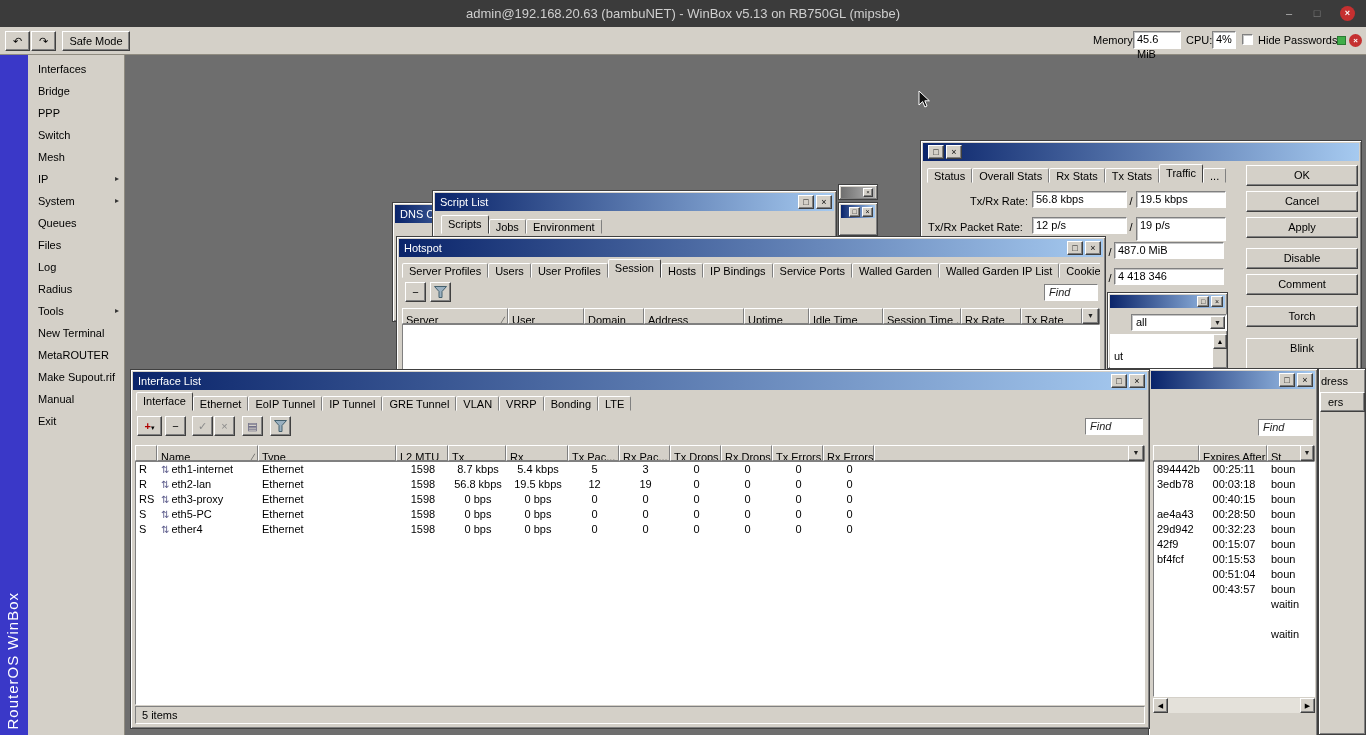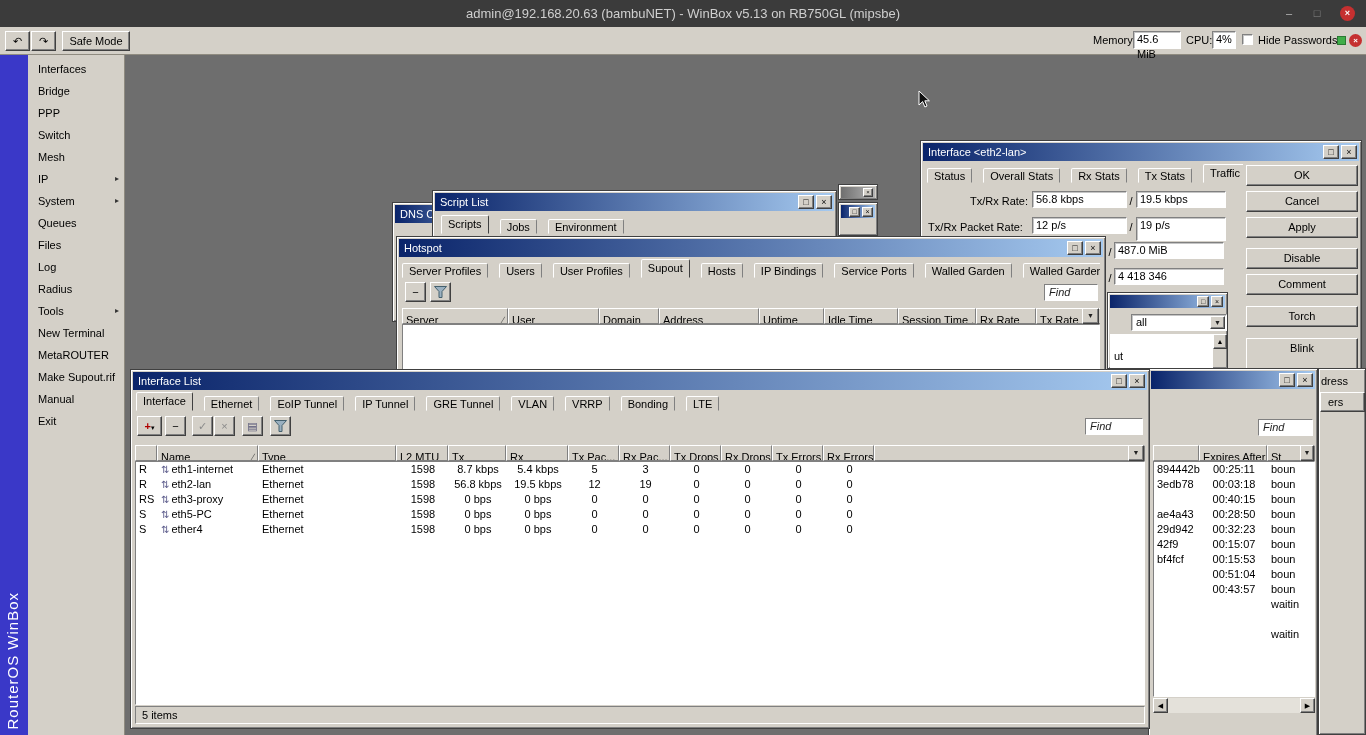--- a/index.html
+++ b/index.html
@@ -17,36 +17,36 @@
 #brand{position:absolute;left:0;top:55px;width:28px;height:680px;background:var(--brand-blue,#3a38c8)}
 #brand span{position:absolute;left:4px;bottom:5px;writing-mode:vertical-rl;transform:rotate(180deg);color:#fff;font-size:15px;letter-spacing:1px;white-space:nowrap}
 #menu{position:absolute;left:28px;top:55px;width:97px;height:680px;background:var(--face,#d4d0c8);border-right:1px solid #8f8b80;padding-top:3px}
 .mitem{height:22px;line-height:22px;padding-left:10px;position:relative}
 .mitem .sub{position:absolute;right:5px;top:0;font-size:8px;color:#333}
 .win{position:absolute;background:var(--face,#d4d0c8);border:1px solid #404040;box-shadow:inset 1px 1px 0 #fff,inset -1px -1px 0 #808080}
 .tb{position:absolute;left:2px;top:2px;right:2px;height:18px;display:flex;align-items:center;background:linear-gradient(90deg,var(--titlebar-start,#0a246a),var(--titlebar-end,#a6caf0));color:#fff;padding-left:5px}
 .tb .t{flex:1;white-space:nowrap;overflow:hidden}
 .wbtn{flex:none;width:16px;height:14px;margin-right:2px;background:var(--face,#d4d0c8);border:1px solid;border-color:#fff #404040 #404040 #fff;box-shadow:inset -1px -1px 0 #808080;font-size:9px;line-height:12px;text-align:center;color:#111}
 .tabs{position:absolute;display:flex;align-items:flex-end;white-space:nowrap;overflow:hidden;height:19px}
-.tab{flex:none;height:15px;line-height:14px;padding:0 6px;background:var(--face,#d4d0c8);border:1px solid;border-color:#fff #808080 transparent #fff;border-radius:2px 2px 0 0;margin-right:11px}
+.tab{flex:none;height:15px;line-height:14px;padding:0 6px;background:var(--face,#d4d0c8);border:1px solid;border-color:#fff #808080 transparent #fff;border-radius:2px 2px 0 0;margin-right:0}
 .tab.on{height:19px;line-height:17px;border-color:#fff #404040 transparent #fff}
 .tbtn{position:absolute;width:21px;height:20px;background:var(--face,#d4d0c8);border:1px solid;border-color:#fff #404040 #404040 #fff;box-shadow:inset -1px -1px 0 #808080;text-align:center;line-height:18px}
 .findbox{position:absolute;background:#fff;border:1px solid;border-color:#808080 #fff #fff #808080;font-style:italic;color:#222;padding-left:4px;line-height:15px}
 .hrow{position:absolute;display:flex;height:16px;overflow:hidden}
 .hc{flex:none;background:var(--face,#d4d0c8);border:1px solid;border-color:#fff #808080 #808080 #fff;padding:4px 3px;line-height:14px;white-space:nowrap;overflow:hidden}
 .hc.fill{flex:1}
 .hc.sorted{display:flex;justify-content:space-between}
 .sortg{color:#555;font-size:9px;margin-left:2px}
 .wht{position:absolute;background:#fff;border:1px solid;border-color:#808080 #fff #fff #808080;overflow:hidden}
 .drow{display:flex;height:15px;line-height:15px;background:#fff}
 .dc{flex:none;padding:0 3px;white-space:nowrap;overflow:hidden}
 .num{text-align:center}
 .ddbtn{position:absolute;background:var(--face,#d4d0c8);border:1px solid;border-color:#fff #404040 #404040 #fff;box-shadow:inset -1px -1px 0 #808080;font-size:7px;text-align:center;color:#222}
 .ic0{width:22px}.ic1{width:101px}.ic2{width:138px}.ic3{width:52px}.ic4{width:58px}.ic5{width:62px}.ic6{width:51px}.ic7{width:51px}.ic8{width:51px}.ic9{width:51px}.ic10{width:51px}.ic11{width:51px}
-.hc0{width:106px}.hc1{width:91px}.hc2{width:60px}.hc3{width:100px}.hc4{width:65px}.hc5{width:74px}.hc6{width:78px}.hc7{width:60px}.hc8{width:61px}
+.hc0{width:106px}.hc1{width:76px}.hc2{width:60px}.hc3{width:100px}.hc4{width:65px}.hc5{width:74px}.hc6{width:78px}.hc7{width:60px}.hc8{width:61px}
 .lc0{width:46px}.lc1{width:68px}.lc2{width:36px}
 .porti{color:#5a5a8a;margin-right:2px;font-size:10px}
 .flagc{padding-left:3px}
 </style>
 </head>
 <body>
 
 <div id="appbar">
   <div class="ttl">admin@192.168.20.63 (bambuNET) - WinBox v5.13 on RB750GL (mipsbe)</div>
   <div class="appbtn" style="left:1280px">–</div>
@@ -119,21 +119,20 @@
 <div class="win" style="left:838px;top:202px;width:40px;height:34px">
   <div class="tb" style="height:13px;padding-left:2px">
     <div class="t"></div>
     <div class="wbtn" style="width:11px;height:10px;font-size:7px;line-height:8px">□</div>
     <div class="wbtn" style="width:11px;height:10px;font-size:7px;line-height:8px">×</div>
   </div>
 </div>
 
 <div class="win" style="left:920px;top:140px;width:442px;height:560px">
   <div class="tb">
-    <div class="t">Interface &lt;eth2-lan&gt;</div>
     <div class="wbtn">□</div>
     <div class="wbtn">×</div>
   </div>
   <div class="tabs" style="left:6px;top:23px;width:316px">
     <div class="tab">Status</div>
     <div class="tab">Overall Stats</div>
     <div class="tab">Rx Stats</div>
     <div class="tab">Tx Stats</div>
     <div class="tab on">Traffic</div>
     <div class="tab">...</div>
@@ -178,21 +177,21 @@
 <div class="win" style="left:396px;top:236px;width:710px;height:300px">
   <div class="tb">
     <div class="t">Hotspot</div>
     <div class="wbtn">□</div>
     <div class="wbtn">×</div>
   </div>
   <div class="tabs" style="left:5px;top:22px;right:5px">
     <div class="tab">Server Profiles</div>
     <div class="tab">Users</div>
     <div class="tab">User Profiles</div>
-    <div class="tab on">Supout</div>
+    <div class="tab on">Session</div>
     <div class="tab">Hosts</div>
     <div class="tab">IP Bindings</div>
     <div class="tab">Service Ports</div>
     <div class="tab">Walled Garden</div>
     <div class="tab">Walled Garden IP List</div>
     <div class="tab">Cookies</div>
 
   </div>
   <div class="tbtn" style="left:8px;top:45px">−</div>
   <div class="tbtn" style="left:33px;top:45px">

